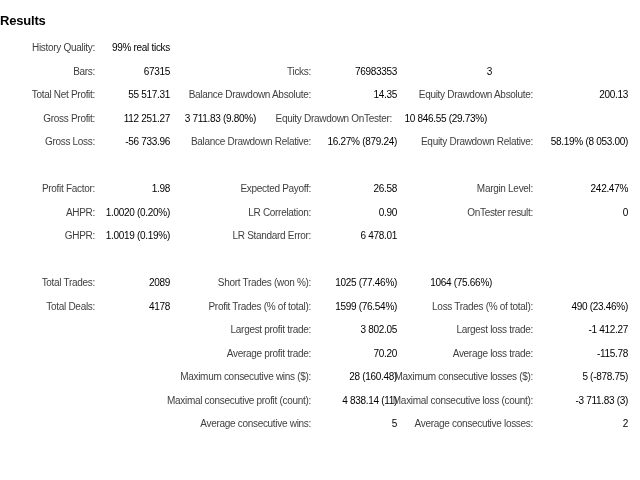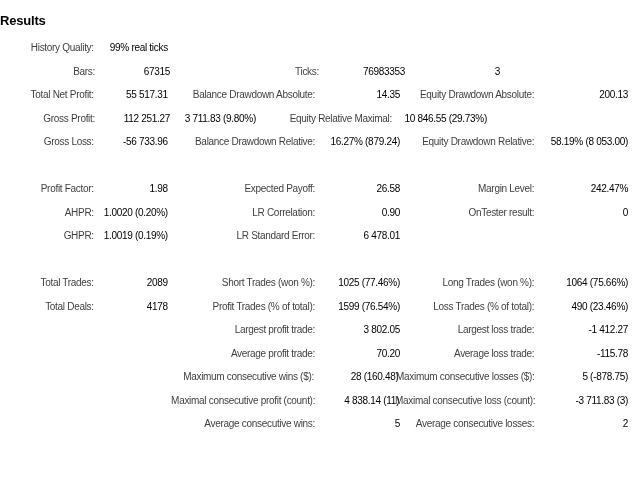--- a/index.html
+++ b/index.html
@@ -17,21 +17,21 @@
   .table{margin-top:8px;}
   .block{margin-top:23.5px;}
   .block:first-child{margin-top:0;}
   .row{display:flex;height:23.5px;align-items:center;width:628px;}
   .cell{display:flex;justify-content:flex-end;overflow:visible;}
   .cell>span{white-space:nowrap;}
   .label{font-size:10px;color:var(--label-color,#3f3f3f);letter-spacing:-0.3px;}
   .value{font-size:10px;font-weight:400;color:var(--value-color,#000);letter-spacing:-0.3px;}
   .c0{width:95px;}
   .c1{width:75px;}
-  .c2{width:141px;margin-left:8px;}
+  .c2{width:141px;}
   .c3{width:86px;}
   .c4{width:136px;}
   .c5{width:95px;}
 </style>
 </head>
 <body style="--label-color: #3f3f3f; --value-color: #000000; background: rgb(255, 255, 255);">
 
 <div class="report">
   <div class="title">Results</div>
   <div class="table" id="results-table">
@@ -97,21 +97,21 @@
           <span class="cell c0 label">
             <span>Gross Profit:</span>
           </span>
           <span class="cell c1 value">
             <span>112 251.27</span>
           </span>
           <span class="cell c3 value">
             <span>3 711.83 (9.80%)</span>
           </span>
           <span class="cell c4 label">
-            <span>Equity Relative Maximal:</span>
+            <span>Equity Drawdown OnTester:</span>
           </span>
           <span class="cell c5 value">
             <span>10 846.55 (29.73%)</span>
           </span>
         </div>
         <div class="row">
           <span class="cell c0 label">
             <span>Gross Loss:</span>
           </span>
           <span class="cell c1 value">
@@ -199,23 +199,20 @@
             <span>Total Trades:</span>
           </span>
           <span class="cell c1 value">
             <span>2089</span>
           </span>
           <span class="cell c2 label">
             <span>Short Trades (won %):</span>
           </span>
           <span class="cell c3 value">
             <span>1025 (77.46%)</span>
-          </span>
-          <span class="cell c4 label">
-            <span>Long Trades (won %):</span>
           </span>
           <span class="cell c5 value">
             <span>1064 (75.66%)</span>
           </span>
         </div>
         <div class="row">
           <span class="cell c0 label">
             <span>Total Deals:</span>
           </span>
           <span class="cell c1 value">

